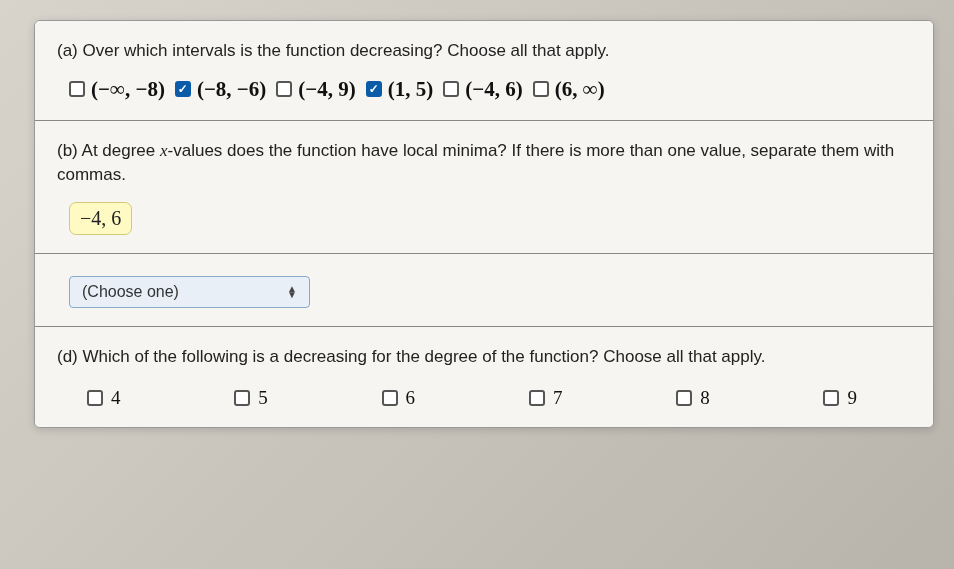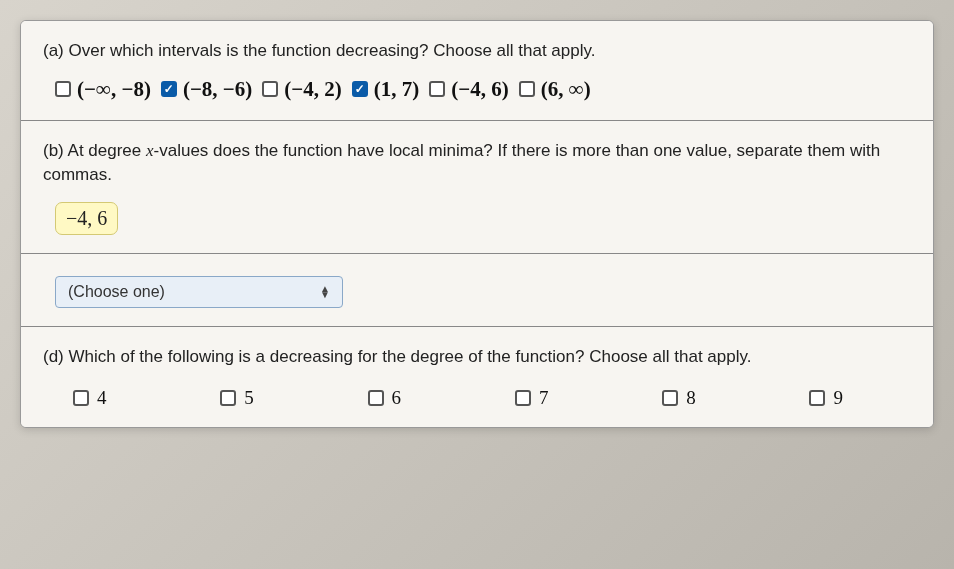--- a/index.html
+++ b/index.html
@@ -10,20 +10,21 @@
       width: 954px;
       height: 569px;
       overflow: hidden;
     }
     .container {
       background: #f5f3ef;
       border-radius: 6px;
       box-shadow: 0 2px 8px rgba(0,0,0,0.15);
       overflow: hidden;
       border: 1px solid #999;
+      margin-left: 14px;
     }
     .section {
       padding: 18px 22px;
       border-bottom: 1px solid #888;
       background: #f7f5f1;
     }
     .section:last-child { border-bottom: none; }
     .question-text {
       font-size: 17px;
       color: #222;
@@ -89,21 +90,21 @@
     .dropdown {
       display: inline-flex;
       align-items: center;
       justify-content: space-between;
       background: #e8eff7;
       border: 1px solid #8aa8c8;
       border-radius: 4px;
       padding: 6px 12px;
       font-size: 16px;
       color: #333;
-      width: 288px;
+      width: 241px;
       cursor: pointer;
       margin-left: 12px;
       margin-top: 4px;
     }
     .dropdown-arrows {
       display: inline-flex;
       flex-direction: column;
       line-height: 6px;
       font-size: 10px;
       color: #444;
@@ -134,25 +135,25 @@
       <span class="option-item">
         <span class="checkbox"></span>
         <span class="interval">(−∞, −8)</span>
       </span>
       <span class="option-item">
         <span class="checkbox checked"></span>
         <span class="interval">(−8, −6)</span>
       </span>
       <span class="option-item">
         <span class="checkbox"></span>
-        <span class="interval">(−4, 2)</span>
+        <span class="interval">(−4, 9)</span>
       </span>
       <span class="option-item">
         <span class="checkbox checked"></span>
-        <span class="interval">(1, 7)</span>
+        <span class="interval">(1, 5)</span>
       </span>
       <span class="option-item">
         <span class="checkbox"></span>
         <span class="interval">(−4, 6)</span>
       </span>
       <span class="option-item">
         <span class="checkbox"></span>
         <span class="interval">(6, ∞)</span>
       </span>
     </div>

